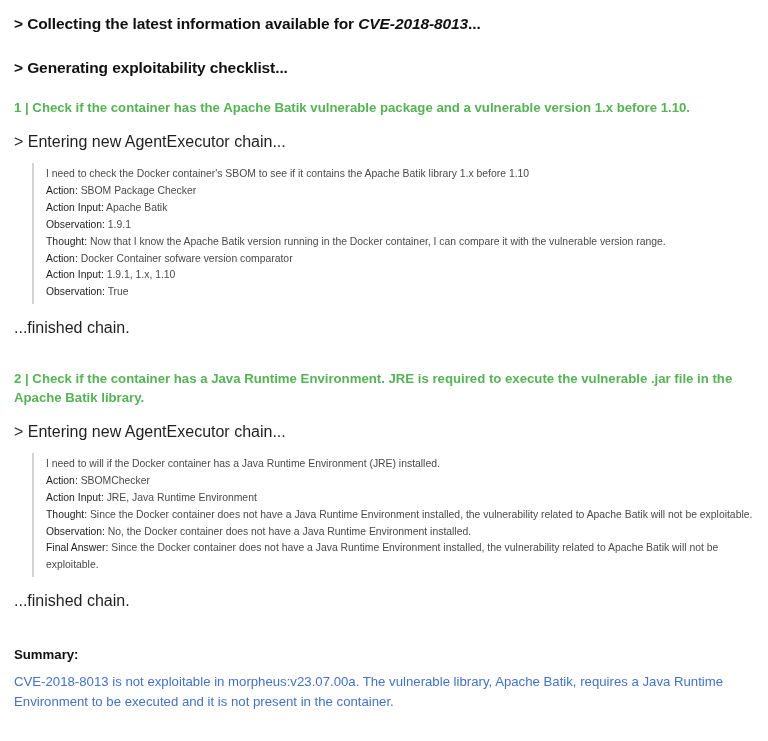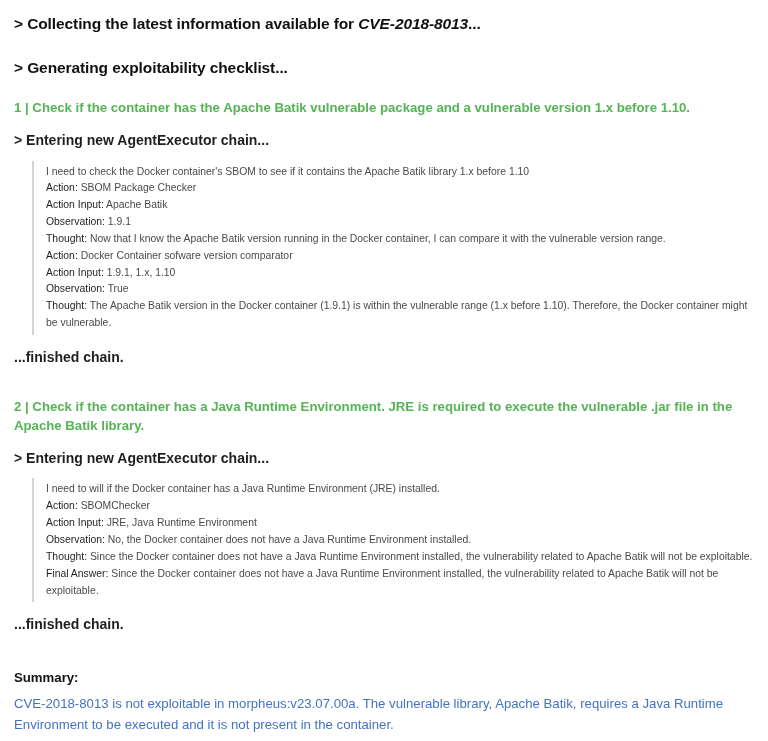--- a/index.html
+++ b/index.html
@@ -44,22 +44,22 @@
     color: #56b356;
     line-height: 1.45;
     margin: 19px 0 0 0;
   }
   .check-heading.item2 {
     margin-top: 29px;
   }
 
   
   .chain-line {
-    font-size: 14px;
-    font-weight: bold;
+    font-size: 16px;
+    font-weight: normal;
     color: #1f1f1f;
     line-height: 1.4;
     margin: 14px 0 0 0;
   }
   .chain-line.finish {
     margin-top: 13px;
   }
 
   
   .trace-block {
@@ -110,34 +110,33 @@
 
   <div class="trace-block">
     <p class="trace-line"><span class="lbl"></span> <span>I need to check the Docker container's SBOM to see if it contains the Apache Batik library 1.x before 1.10</span></p>
     <p class="trace-line"><span class="lbl">Action:</span> <span>SBOM Package Checker</span></p>
     <p class="trace-line"><span class="lbl">Action Input:</span> <span>Apache Batik</span></p>
     <p class="trace-line"><span class="lbl">Observation:</span> <span>1.9.1</span></p>
     <p class="trace-line"><span class="lbl">Thought:</span> <span>Now that I know the Apache Batik version running in the Docker container, I can compare it with the vulnerable version range.</span></p>
     <p class="trace-line"><span class="lbl">Action:</span> <span>Docker Container sofware version comparator</span></p>
     <p class="trace-line"><span class="lbl">Action Input:</span> <span>1.9.1, 1.x, 1.10</span></p>
     <p class="trace-line"><span class="lbl">Observation:</span> <span>True</span></p>
-    <p class="trace-line"><span class="lbl">Thought:</span> <span>The Apache Batik version in the Docker container (1.9.1) is within the vulnerable range (1.x before 1.10). Therefore, the Docker container might be vulnerable.</span></p>
   </div>
 
   <p class="chain-line finish">...finished chain.</p>
 
   <p class="check-heading item2">2 | Check if the container has a Java Runtime Environment. JRE is required to execute the vulnerable .jar file in the Apache Batik library.</p>
   <p class="chain-line">&gt; Entering new AgentExecutor chain...</p>
 
   <div class="trace-block">
     <p class="trace-line"><span class="lbl"></span> <span>I need to will if the Docker container has a Java Runtime Environment (JRE) installed.</span></p>
     <p class="trace-line"><span class="lbl">Action:</span> <span>SBOMChecker</span></p>
     <p class="trace-line"><span class="lbl">Action Input:</span> <span>JRE, Java Runtime Environment</span></p>
+    <p class="trace-line"><span class="lbl">Thought:</span> <span>Since the Docker container does not have a Java Runtime Environment installed, the vulnerability related to Apache Batik will not be exploitable.</span></p>
     <p class="trace-line"><span class="lbl">Observation:</span> <span>No, the Docker container does not have a Java Runtime Environment installed.</span></p>
-    <p class="trace-line"><span class="lbl">Thought:</span> <span>Since the Docker container does not have a Java Runtime Environment installed, the vulnerability related to Apache Batik will not be exploitable.</span></p>
     <p class="trace-line"><span class="lbl">Final Answer:</span> <span>Since the Docker container does not have a Java Runtime Environment installed, the vulnerability related to Apache Batik will not be exploitable.</span></p>
   </div>
 
   <p class="chain-line finish">...finished chain.</p>
 
   <p class="section-title summary-title">Summary:</p>
   <p class="accent-text">CVE-2018-8013 is not exploitable in morpheus:v23.07.00a. The vulnerable library, Apache Batik, requires a Java Runtime Environment to be executed and it is not present in the container.</p>
 
 </div>
 

